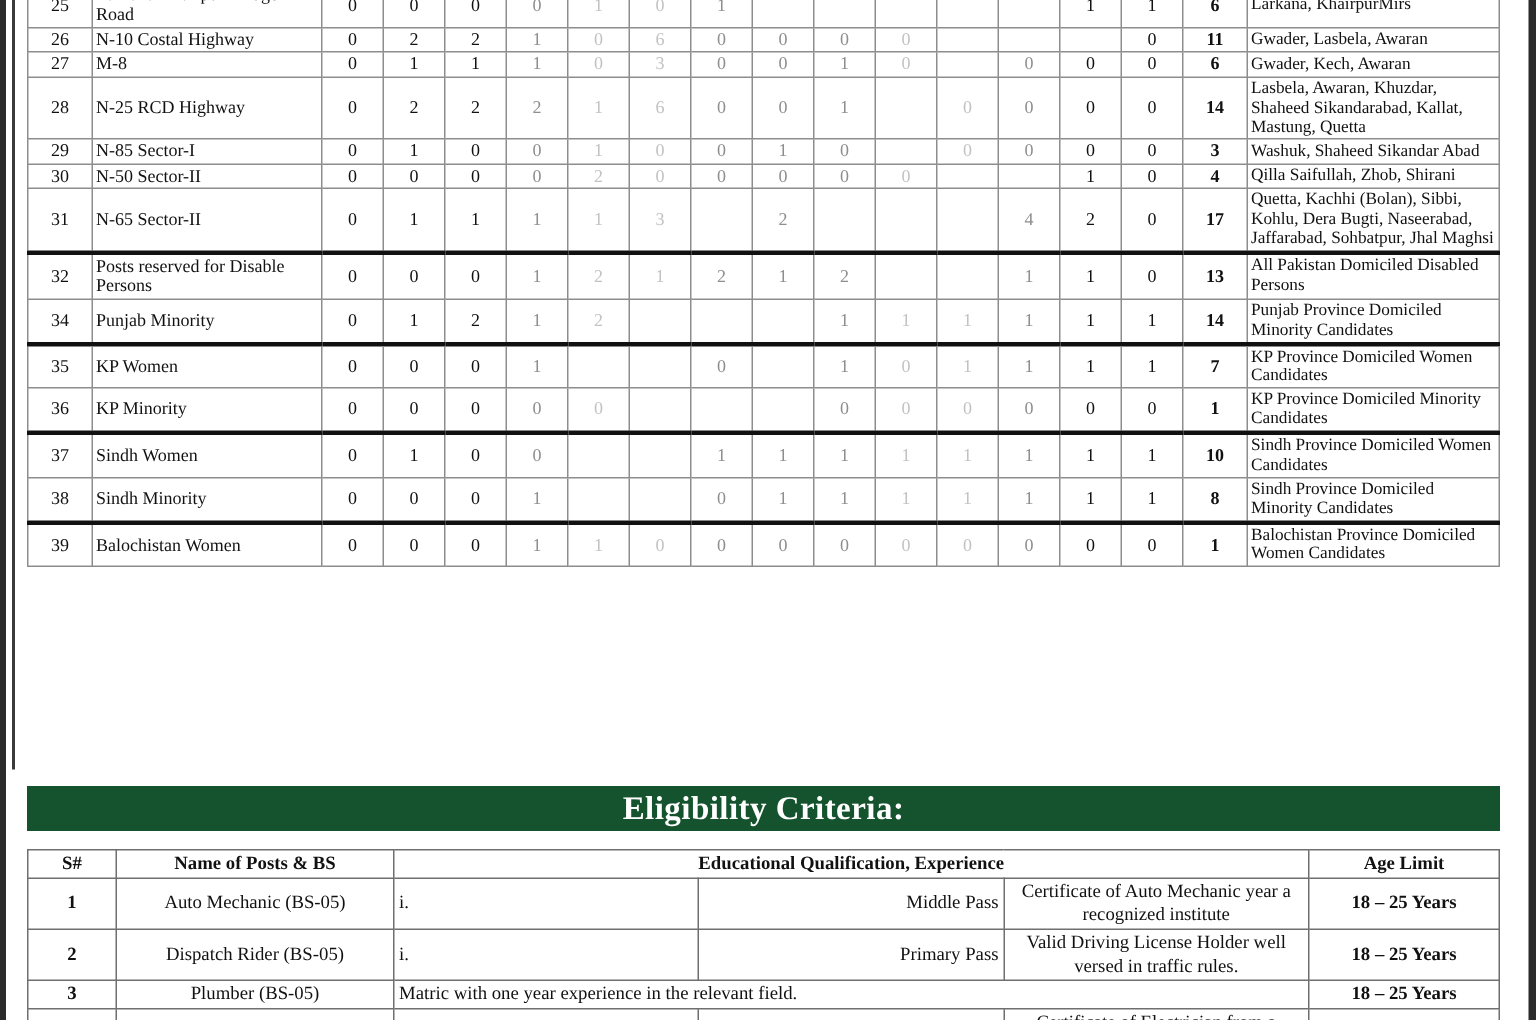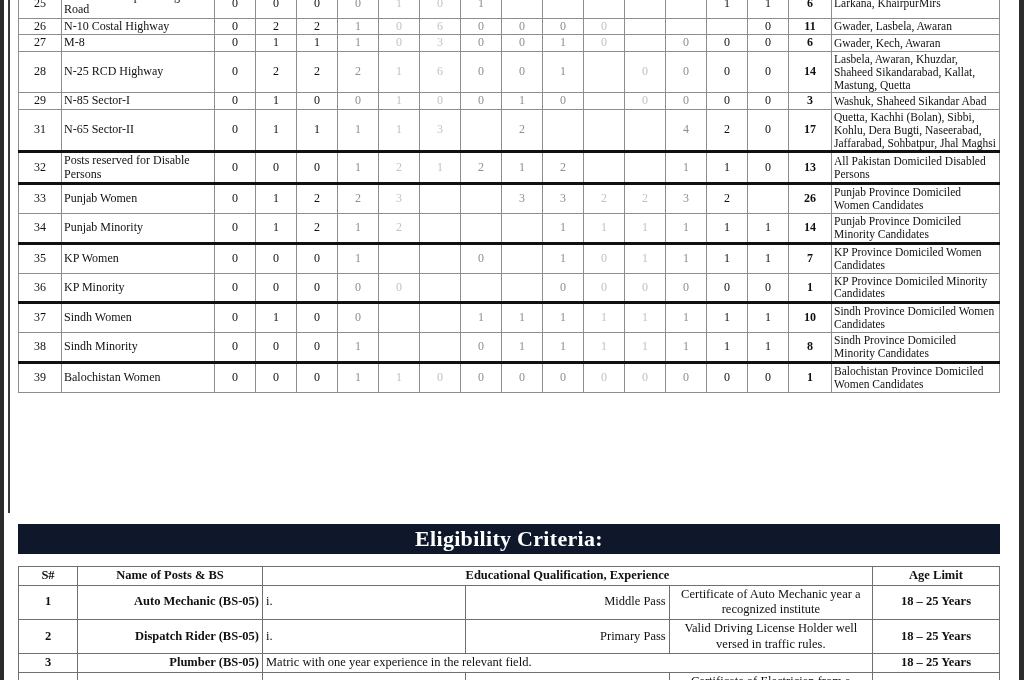--- a/index.html
+++ b/index.html
@@ -40,42 +40,42 @@
   
   .fade1{color:#8e8e8e;}
   .fade2{color:#c2c2c2;}
   tr.thickline > td{border-top:3px solid #111;}
   tr.total-row > td{border-top:3px solid #111;border-bottom:3px solid #111;font-weight:bold;}
   .total-label{text-align:center;font-weight:bold;font-size:13px;}
 
   
   .section-bar{
     position:absolute;left:18px;top:524px;width:982px;height:30px;
-    background:#0f172a;
+    background:#14532d;
   }
   .section-bar span{
     display:block;width:100%;text-align:center;
     color:#fff;font-weight:bold;font-size:22px;line-height:30px;
     letter-spacing:.3px;
   }
 
   
   .elig-wrap{position:absolute;left:18px;top:566px;width:982px;}
   table.elig{
     border-collapse:collapse;width:982px;table-layout:fixed;
   }
   table.elig td{
     border:1px solid #6f6f6f;
     padding:1px 3px;
     font-size:12.5px;
     line-height:1.25;
     vertical-align:middle;
   }
   .e-sn{width:52px;text-align:center;font-weight:bold;}
-  .e-post{width:178px;text-align:right;padding-left:8px;font-weight:bold;}
+  .e-post{width:178px;text-align:center;padding-left:8px;font-weight:normal;}
   .e-rom{width:22px;text-align:left;padding-left:4px;}
   .e-lvl{width:150px;text-align:right;margin-top:39px;}
   .e-qual{text-align:center;margin-top:19px;}
   .e-age{width:120px;text-align:center;font-weight:bold;}
   .e-head td{font-weight:bold;text-align:center;}
   .e-span{text-align:left;padding-left:8px;}
 </style>
 </head>
 <body>
 
@@ -180,20 +180,40 @@
           <td class="q-num fade1">0</td>
           <td class="q-num fade2"></td>
           <td class="q-num fade2">0</td>
           <td class="q-num fade1">0</td>
           <td class="q-num ">0</td>
           <td class="q-num ">0</td>
           <td class="q-tot">3</td>
           <td class="q-dist">Washuk, Shaheed Sikandar Abad</td>
         </tr>
         <tr>
+          <td class="q-sn">30</td>
+          <td class="q-name">N-50 Sector-II</td>
+          <td class="q-num ">0</td>
+          <td class="q-num ">0</td>
+          <td class="q-num ">0</td>
+          <td class="q-num fade1">0</td>
+          <td class="q-num fade2">2</td>
+          <td class="q-num fade2">0</td>
+          <td class="q-num fade1">0</td>
+          <td class="q-num fade1">0</td>
+          <td class="q-num fade1">0</td>
+          <td class="q-num fade2">0</td>
+          <td class="q-num fade2"></td>
+          <td class="q-num fade1"></td>
+          <td class="q-num ">1</td>
+          <td class="q-num ">0</td>
+          <td class="q-tot">4</td>
+          <td class="q-dist">Qilla Saifullah, Zhob, Shirani</td>
+        </tr>
+        <tr>
           <td class="q-sn">31</td>
           <td class="q-name">N-65 Sector-II</td>
           <td class="q-num ">0</td>
           <td class="q-num ">1</td>
           <td class="q-num ">1</td>
           <td class="q-num fade1">1</td>
           <td class="q-num fade2">1</td>
           <td class="q-num fade2">3</td>
           <td class="q-num fade1"></td>
           <td class="q-num fade1">2</td>
@@ -218,40 +238,20 @@
           <td class="q-num fade1">2</td>
           <td class="q-num fade1">1</td>
           <td class="q-num fade1">2</td>
           <td class="q-num fade2"></td>
           <td class="q-num fade2"></td>
           <td class="q-num fade1">1</td>
           <td class="q-num ">1</td>
           <td class="q-num ">0</td>
           <td class="q-tot">13</td>
           <td class="q-dist">All Pakistan Domiciled Disabled Persons</td>
-        </tr>
-        <tr class="thickline">
-          <td class="q-sn">33</td>
-          <td class="q-name">Punjab Women</td>
-          <td class="q-num ">0</td>
-          <td class="q-num ">1</td>
-          <td class="q-num ">2</td>
-          <td class="q-num fade1">2</td>
-          <td class="q-num fade2">3</td>
-          <td class="q-num fade2"></td>
-          <td class="q-num fade1"></td>
-          <td class="q-num fade1">3</td>
-          <td class="q-num fade1">3</td>
-          <td class="q-num fade2">2</td>
-          <td class="q-num fade2">2</td>
-          <td class="q-num fade1">3</td>
-          <td class="q-num ">2</td>
-          <td class="q-num "></td>
-          <td class="q-tot">26</td>
-          <td class="q-dist">Punjab Province Domiciled Women Candidates</td>
         </tr>
         <tr>
           <td class="q-sn">34</td>
           <td class="q-name">Punjab Minority</td>
           <td class="q-num ">0</td>
           <td class="q-num ">1</td>
           <td class="q-num ">2</td>
           <td class="q-num fade1">1</td>
           <td class="q-num fade2">2</td>
           <td class="q-num fade2"></td>

